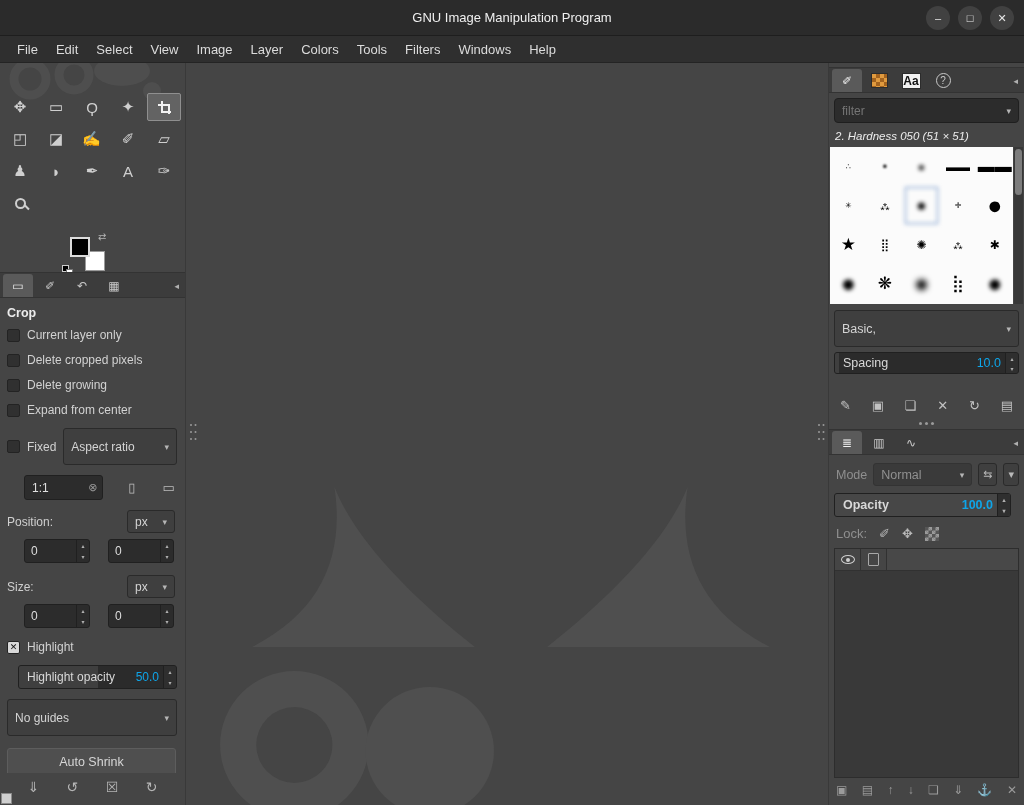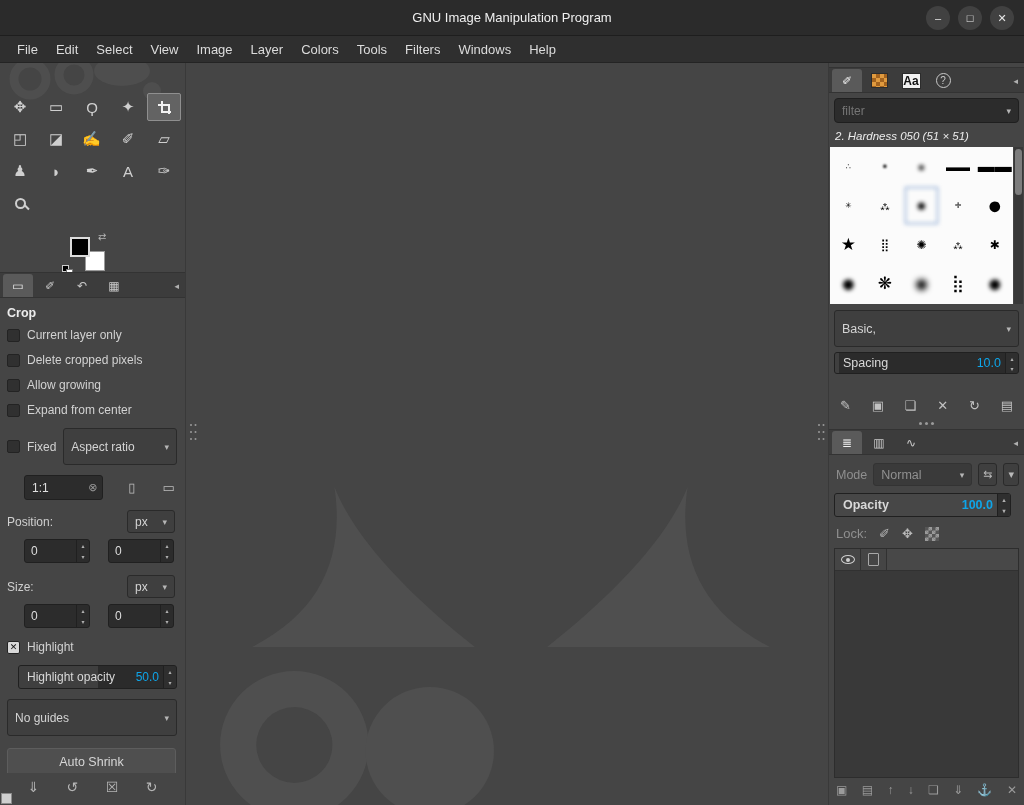--- a/index.html
+++ b/index.html
@@ -278,21 +278,21 @@
         <div class="cb-row">
           <span class="cb"></span>
           <span class="cb-label">Current layer only</span>
         </div>
         <div class="cb-row">
           <span class="cb"></span>
           <span class="cb-label">Delete cropped pixels</span>
         </div>
         <div class="cb-row">
           <span class="cb"></span>
-          <span class="cb-label">Allow growing</span>
+          <span class="cb-label">Delete growing</span>
         </div>
         <div class="cb-row">
           <span class="cb"></span>
           <span class="cb-label">Expand from center</span>
         </div>
 
         <div class="fixed-row">
           <span class="cb"></span>
           <span class="cb-label">Fixed</span>
           <div class="select">

